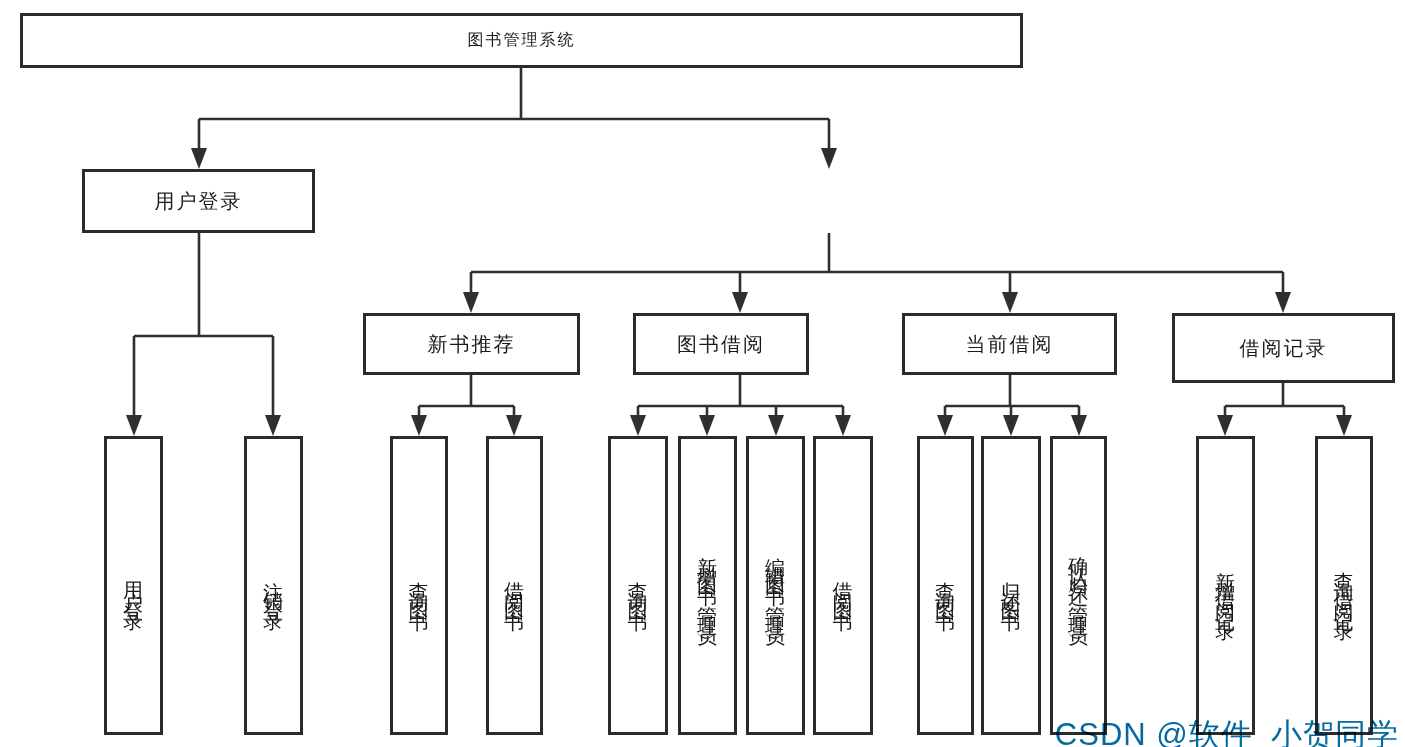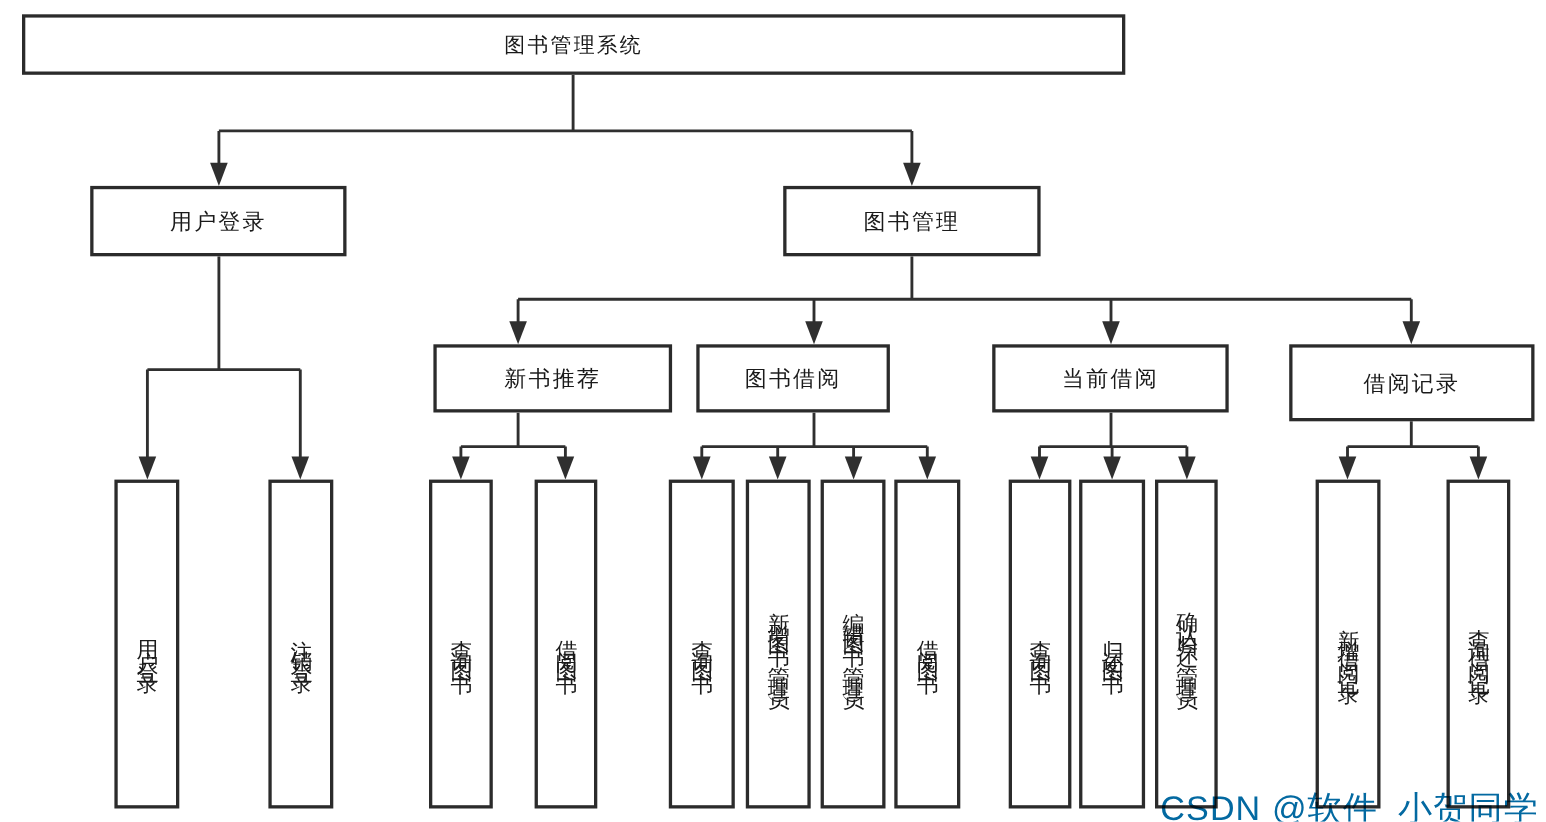--- a/index.html
+++ b/index.html
@@ -8,21 +8,21 @@
     font-family:"Liberation Sans","DejaVu Sans",sans-serif;color:#1a1a1a;
   }
   .connectors{position:absolute;left:0;top:0;width:1405px;height:747px;z-index:1;}
   .connectors path{stroke:#2f2f2f;stroke-width:2.6;fill:none;}
   .connectors polygon{fill:#2f2f2f;stroke:none;}
   .node{
     position:absolute;z-index:2;background:#ffffff;border:3px solid #2b2b2b;
     display:flex;align-items:center;justify-content:center;box-sizing:border-box;
   }
   .hbox{font-size:20px;letter-spacing:2px;}
-  .root{font-size:19px;}
+  .root{font-size:16px;}
   .vbox span{
     writing-mode:vertical-rl;text-orientation:mixed;
     font-size:20px;letter-spacing:10px;line-height:1;
   }
   .watermark{
     position:absolute;z-index:3;right:6px;top:714px;
     font-size:31px;color:#0369a1;mix-blend-mode:multiply;
     letter-spacing:1px;white-space:nowrap;
   }
 </style>
@@ -81,25 +81,22 @@
     </g>
   </svg>
 
   <div class="node hbox root" style="left:20px;top:13px;width:1003px;height:55px;">
     <span>图书管理系统</span>
   </div>
 
   <div class="node hbox" style="left:82px;top:169px;width:233px;height:64px;">
     <span>用户登录</span>
   </div>
-  <div class="node hbox" style="left:712px;top:169px;width:234px;height:64px;">
-    <span>图书管理</span>
-  </div>
 
-  <div class="node hbox" style="left:363px;top:313px;width:217px;height:62px;margin-left:31px;">
+  <div class="node hbox" style="left:363px;top:313px;width:217px;height:62px;">
     <span>新书推荐</span>
   </div>
   <div class="node hbox" style="left:633px;top:313px;width:176px;height:62px;">
     <span>图书借阅</span>
   </div>
   <div class="node hbox" style="left:902px;top:313px;width:215px;height:62px;">
     <span>当前借阅</span>
   </div>
   <div class="node hbox" style="left:1172px;top:313px;width:223px;height:70px;">
     <span>借阅记录</span>

